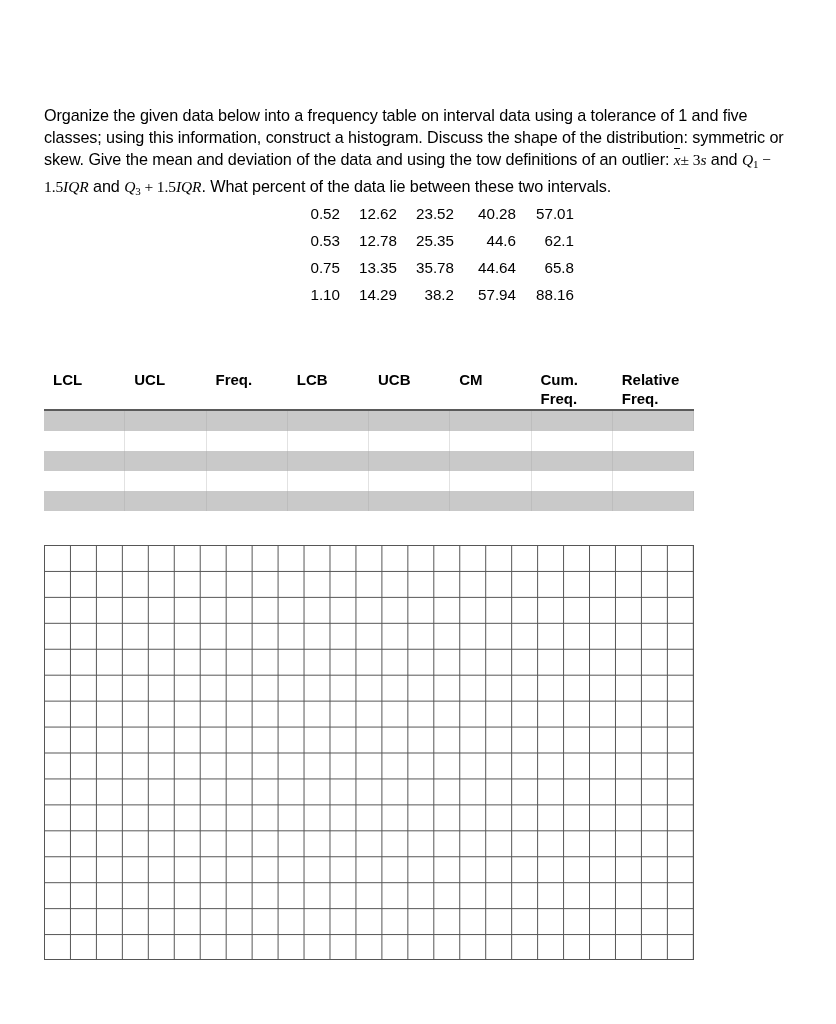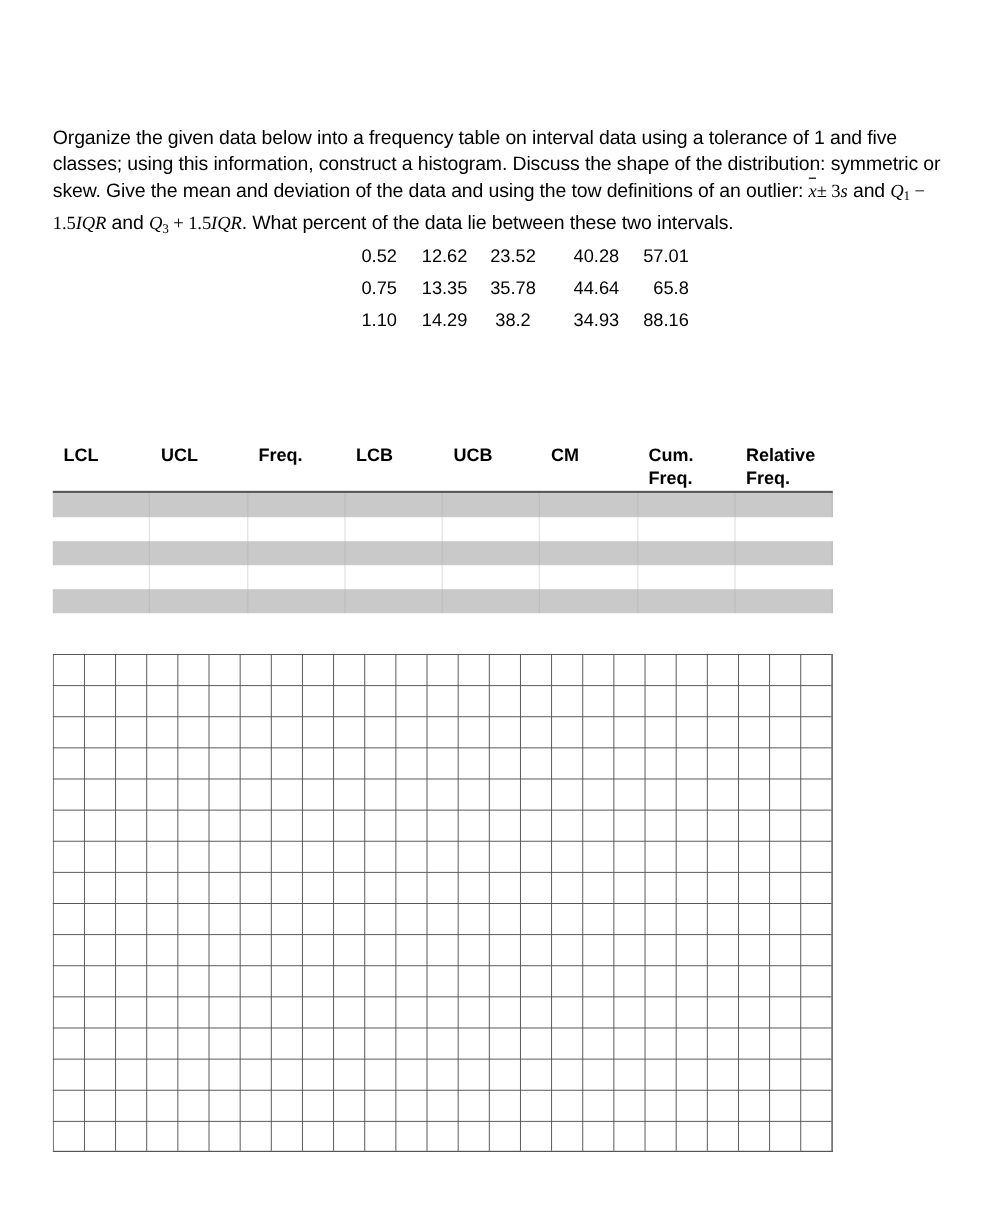--- a/index.html
+++ b/index.html
@@ -82,21 +82,21 @@
     top: 200px;
   }
   .data-row {
     display: flex;
     height: 27px;
     align-items: center;
     font-size: 15.2px;
   }
   .data-cell {
     width: 51px;
-    text-align: center;
+    text-align: right;
     padding-right: 4px;
   }
   .data-cell.c4, .data-cell.c5 {
     text-align: right;
     padding-right: 0;
     padding-left: 4px;
   }
   .data-cell.c1 { width: 48px; }
   .data-cell.c2 { width: 53px; }
   .data-cell.c3 { width: 53px; }
@@ -172,31 +172,38 @@
 
   <div class="data-block">
       <div class="data-row">
         <div class="data-cell c1">0.52</div>
         <div class="data-cell c2">12.62</div>
         <div class="data-cell c3">23.52</div>
         <div class="data-cell c4">40.28</div>
         <div class="data-cell c5">57.01</div>
       </div>
       <div class="data-row">
+        <div class="data-cell c1">0.53</div>
+        <div class="data-cell c2">12.78</div>
+        <div class="data-cell c3">25.35</div>
+        <div class="data-cell c4">44.6</div>
+        <div class="data-cell c5">62.1</div>
+      </div>
+      <div class="data-row">
         <div class="data-cell c1">0.75</div>
         <div class="data-cell c2">13.35</div>
         <div class="data-cell c3">35.78</div>
         <div class="data-cell c4">44.64</div>
         <div class="data-cell c5">65.8</div>
       </div>
       <div class="data-row">
         <div class="data-cell c1">1.10</div>
         <div class="data-cell c2">14.29</div>
         <div class="data-cell c3">38.2</div>
-        <div class="data-cell c4">34.93</div>
+        <div class="data-cell c4">57.94</div>
         <div class="data-cell c5">88.16</div>
       </div>
     </div>
 
   <div class="freq-table">
     <div class="fh-row">
         <div class="fh-cell">
           <span>LCL</span>
         </div>
         <div class="fh-cell">

